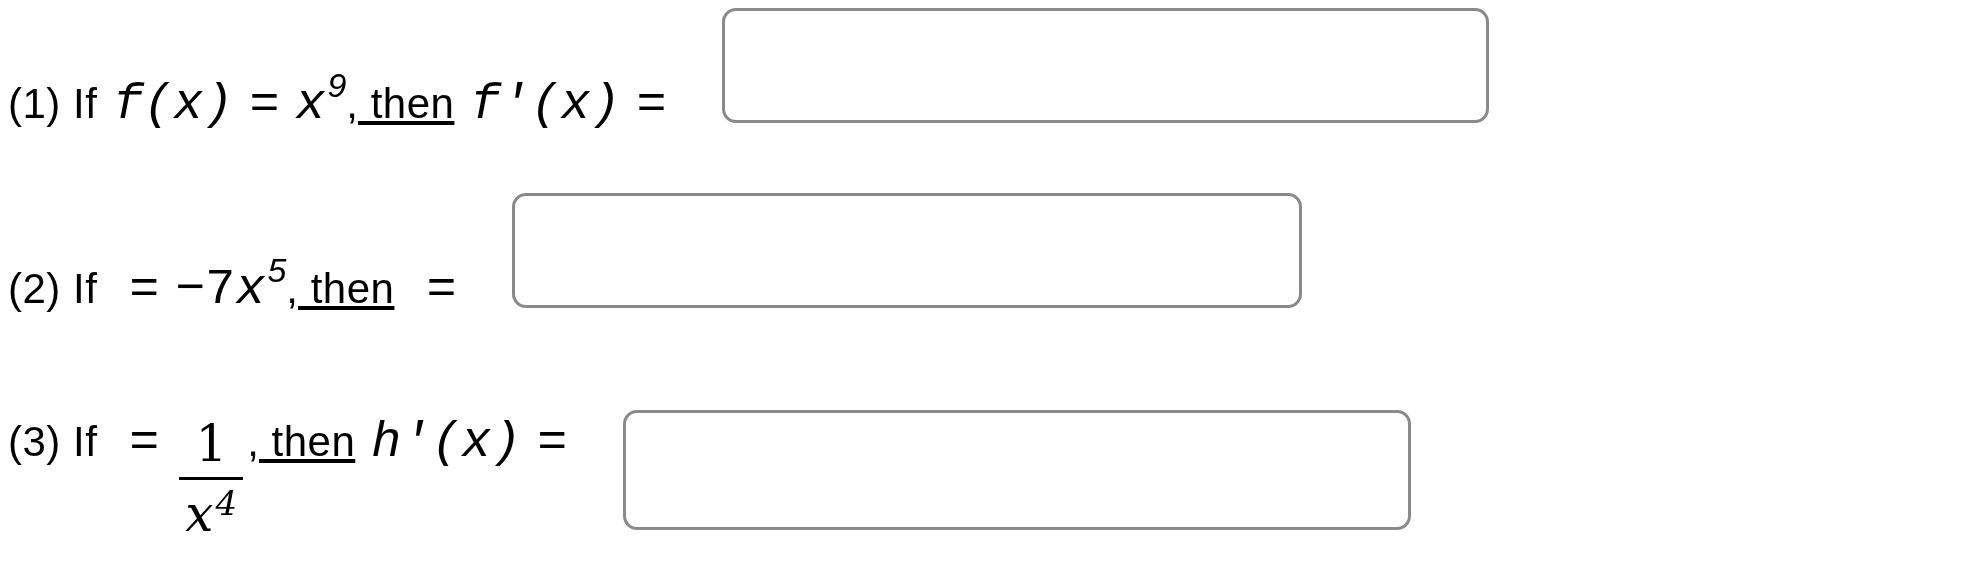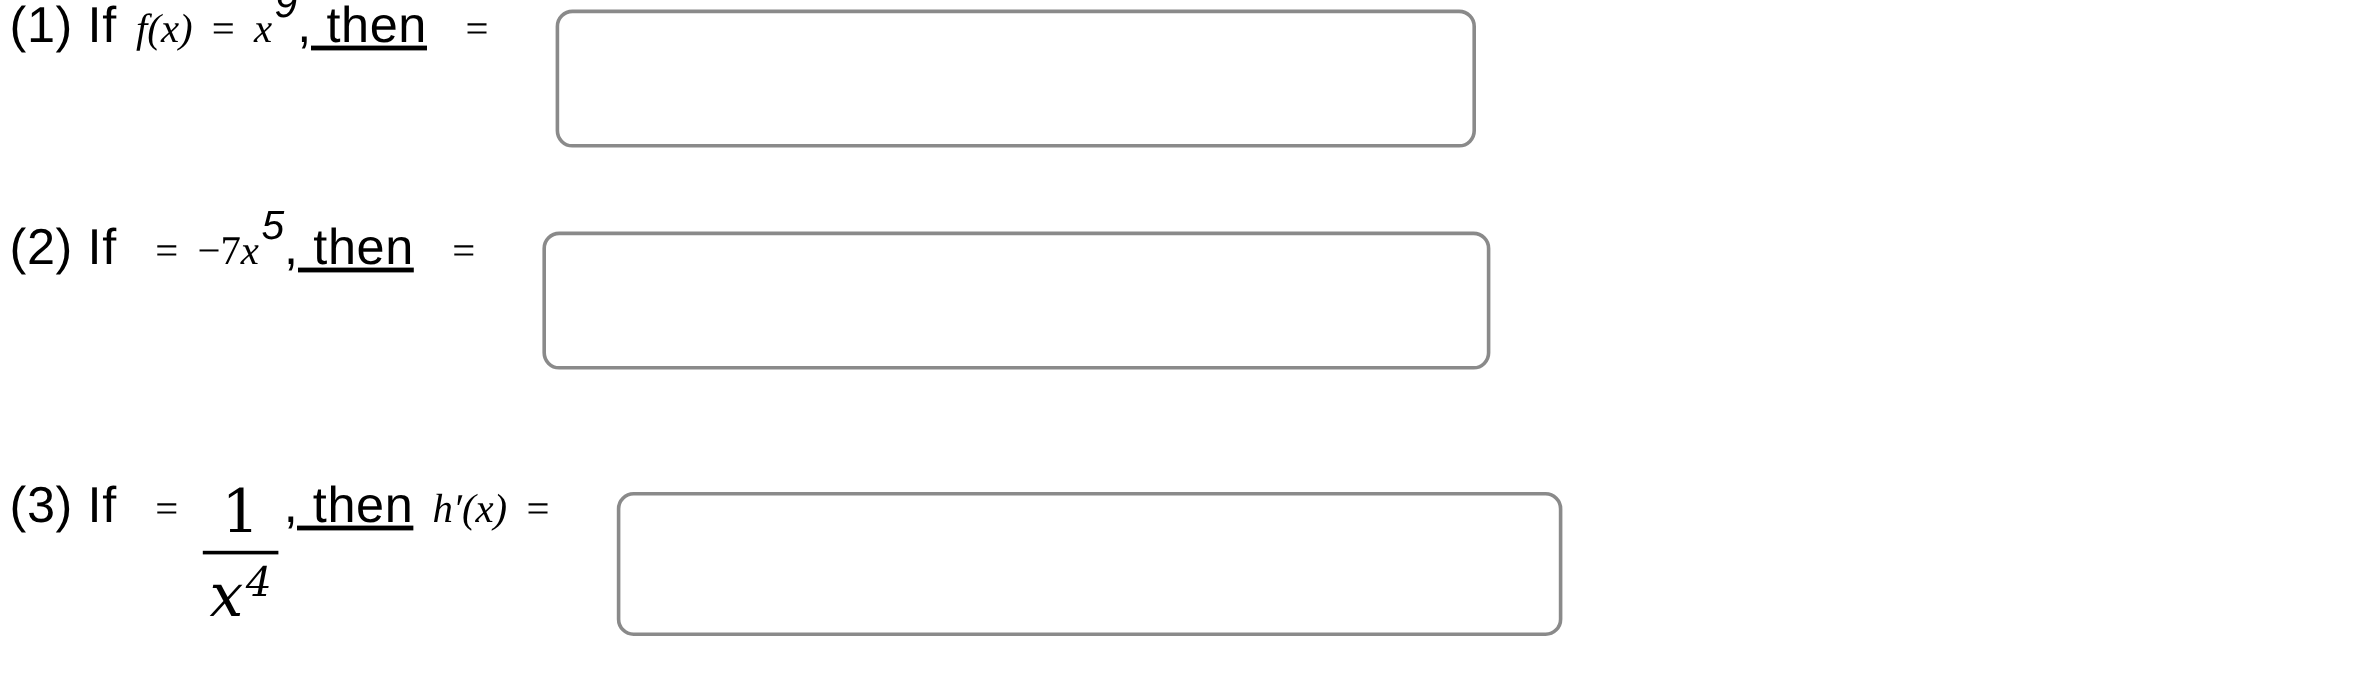--- a/index.html
+++ b/index.html
@@ -13,42 +13,42 @@
     background: #ffffff;
     color: #000000;
     font-family: "Liberation Sans", sans-serif;
     overflow: hidden;
   }
   .row {
     position: absolute;
     left: 8px;
     right: 0;
     display: flex;
-    align-items: flex-start;
+    align-items: flex-end;
     gap: 18px;
   }
   .row1 { top: 0px;   height: 130px; }
   .row2 { top: 185px; height: 130px; }
   .row3 { top: 400px; height: 140px; }
 
   .line {
     display: flex;
     align-items: baseline;
     line-height: 1;
     white-space: pre;
   }
   .sans {
     font-family: "Liberation Sans", sans-serif;
     font-size: 42px;
     letter-spacing: 0.5px;
   }
   .math {
-    font-family: Liberation Serif, serif;
+    font-family: Liberation Mono, monospace;
     font-style: italic;
-    font-size: 34px;
+    font-size: 50px;
   }
   .upright { font-style: normal; }
   .eq {
     font-style: normal;
     margin: 0 16px;
   }
   .prefix { margin-right: 16px; }
   .then   { margin-right: 16px; text-decoration: underline; }
   .sup {
     font-size: 34px;
@@ -100,20 +100,21 @@
 
 <div class="row row1">
   <div class="line">
     <span class="sans prefix">(1) If</span>
     <span class="math">f(x)</span>
     <span class="math eq">=</span>
     <span class="math upright"></span>
     <span class="math">x</span>
     <span class="sup">9</span>
     <span class="sans then">, then</span>
+    <span class="math">f′(x)</span>
     <span class="math eq">=</span>
   </div>
   <input type="text" class="answer a1" value="" style="">
 </div>
 
 <div class="row row2">
   <div class="line">
     <span class="sans prefix">(2) If</span>
     <span class="math eq">=</span>
     <span class="math upright">−7</span>

